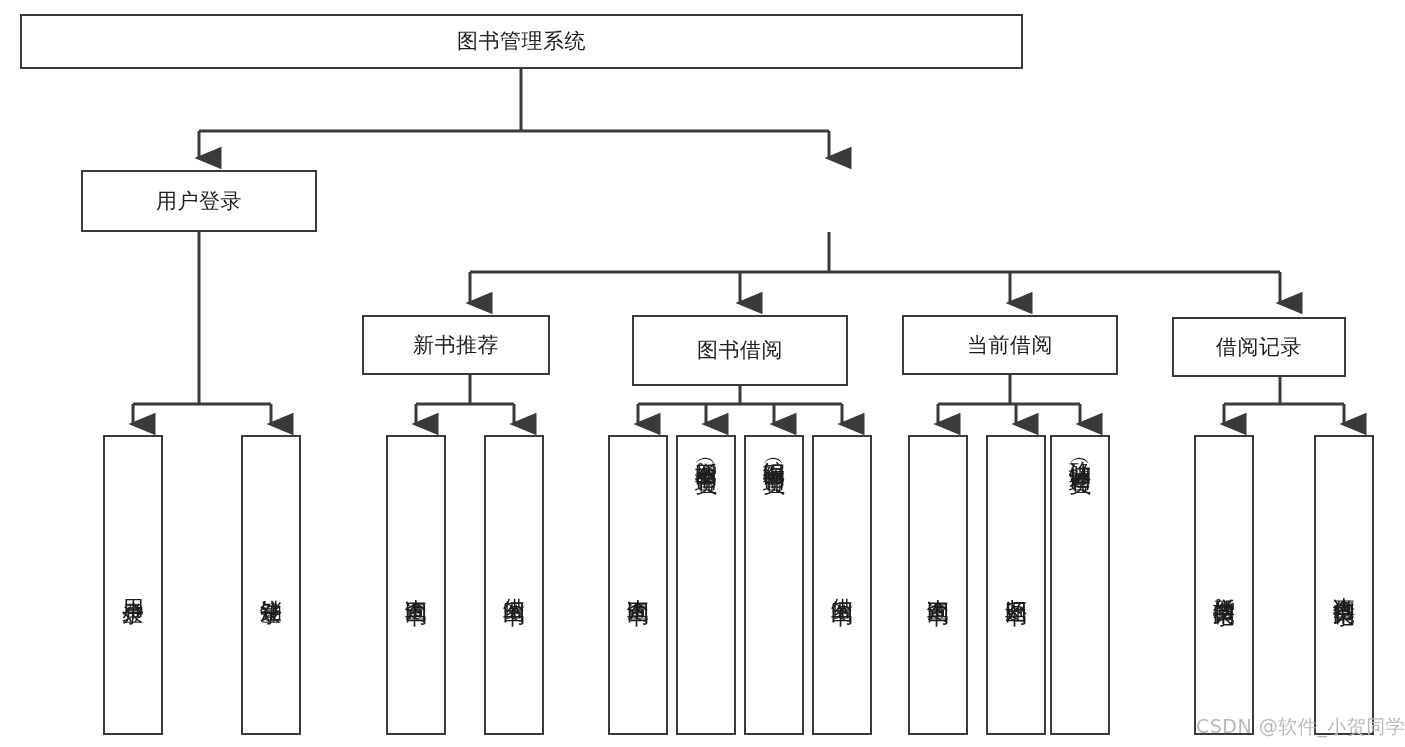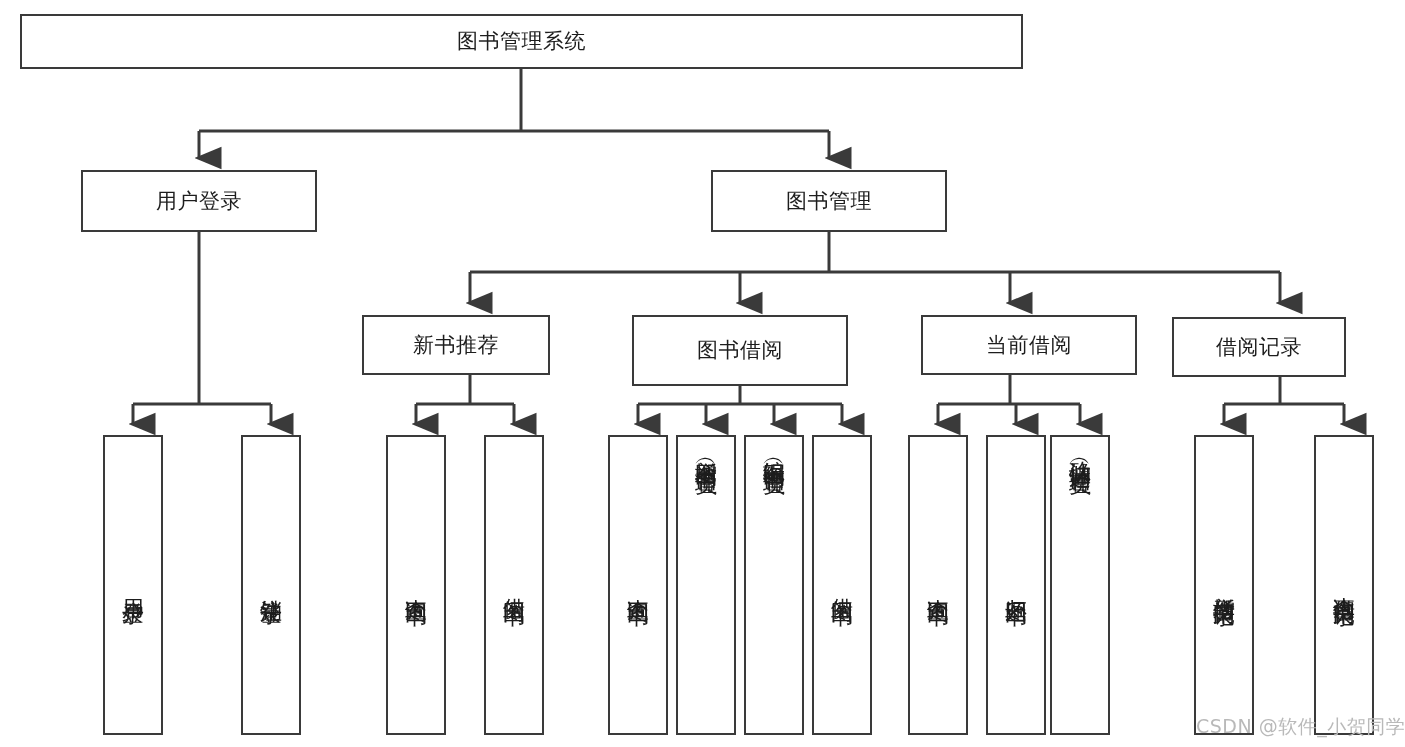--- a/index.html
+++ b/index.html
@@ -122,31 +122,28 @@
     </g>
   </svg>
 
   <div class="node" style="left:20px; top:14px; width:1003px; height:55px;">
     <span class="label">图书管理系统</span>
   </div>
 
   <div class="node" style="left:81px; top:170px; width:236px; height:62px;">
     <span class="label">用户登录</span>
   </div>
-  <div class="node" style="left:711px; top:170px; width:236px; height:62px;">
-    <span class="label">图书管理</span>
-  </div>
 
   <div class="node" style="left:362px; top:315px; width:188px; height:60px;">
     <span class="label">新书推荐</span>
   </div>
   <div class="node" style="left:632px; top:315px; width:216px; height:71px;">
     <span class="label">图书借阅</span>
   </div>
-  <div class="node" style="left:902px; top:315px; width:216px; height:60px;margin-left:19px;">
+  <div class="node" style="left:902px; top:315px; width:216px; height:60px;">
     <span class="label">当前借阅</span>
   </div>
   <div class="node" style="left:1172px; top:317px; width:174px; height:60px;">
     <span class="label">借阅记录</span>
   </div>
 
   <div class="node vert mid" style="left:103px; top:435px; width:60px; height:300px;">
     <span class="label">用户登录</span>
   </div>
   <div class="node vert mid" style="left:241px; top:435px; width:60px; height:300px;">

